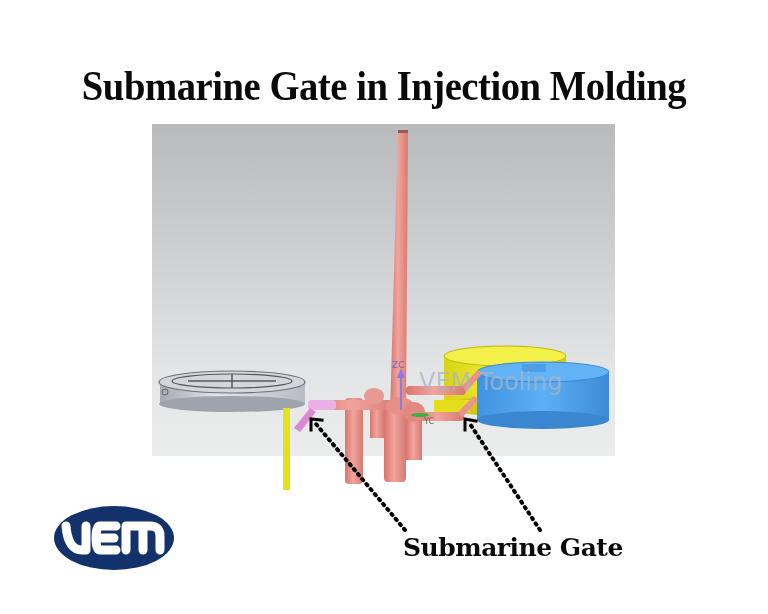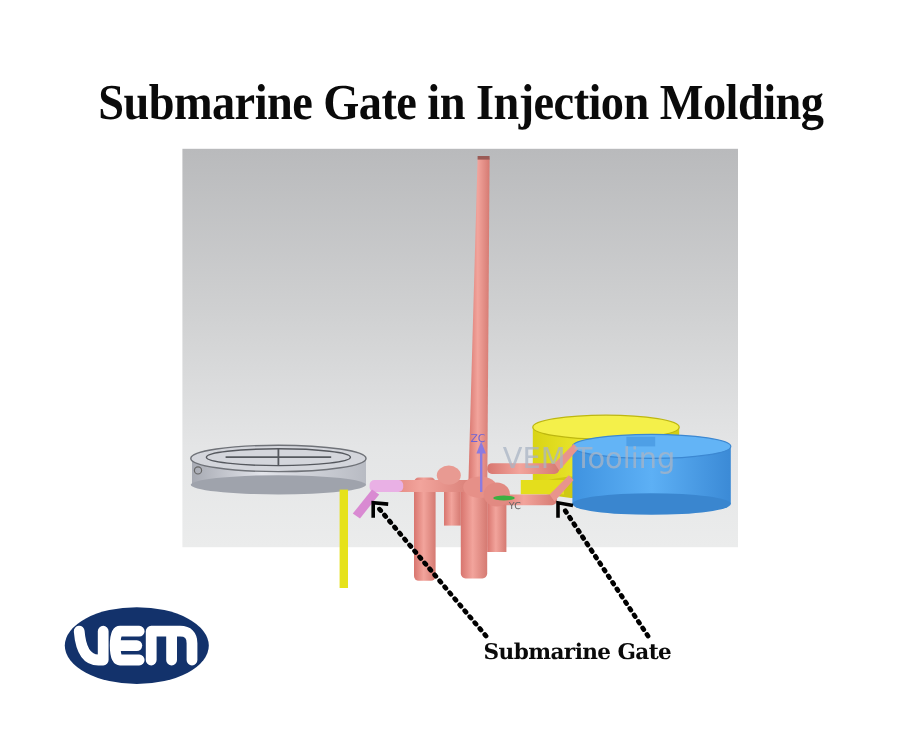--- a/index.html
+++ b/index.html
@@ -12,21 +12,21 @@
     font-family: "Liberation Serif", "DejaVu Serif", serif; font-weight: bold;
     font-size: 42px; color: #0a0a0a; letter-spacing: -0.5px; transform: scaleX(0.92);
   }
   .viewport {
     position: absolute; left: 152px; top: 124px; width: 463px; height: 332px;
     background: linear-gradient(to bottom, #b9babc 0%, #cfd0d1 40%, #e4e5e6 75%, #ebecec 100%);
   }
   .viewport svg { position: absolute; left: 0; top: 0; }
   .label {
     position: absolute; left: 403px; top: 533px;
-    font-family: "DejaVu Serif", serif; font-weight: bold; font-size: 18px; color: #0a0a0a;
+    font-family: "DejaVu Serif", serif; font-weight: bold; font-size: 25px; color: #0a0a0a;
     letter-spacing: -0.5px;
   }
   .logo { position: absolute; left: 52px; top: 504px; width: 124px; height: 68px; }
   .arrows { position: absolute; left: 0; top: 0; pointer-events: none; }
 </style>
 </head>
 <body>
 
 <div class="title">Submarine Gate in Injection Molding</div>
 

